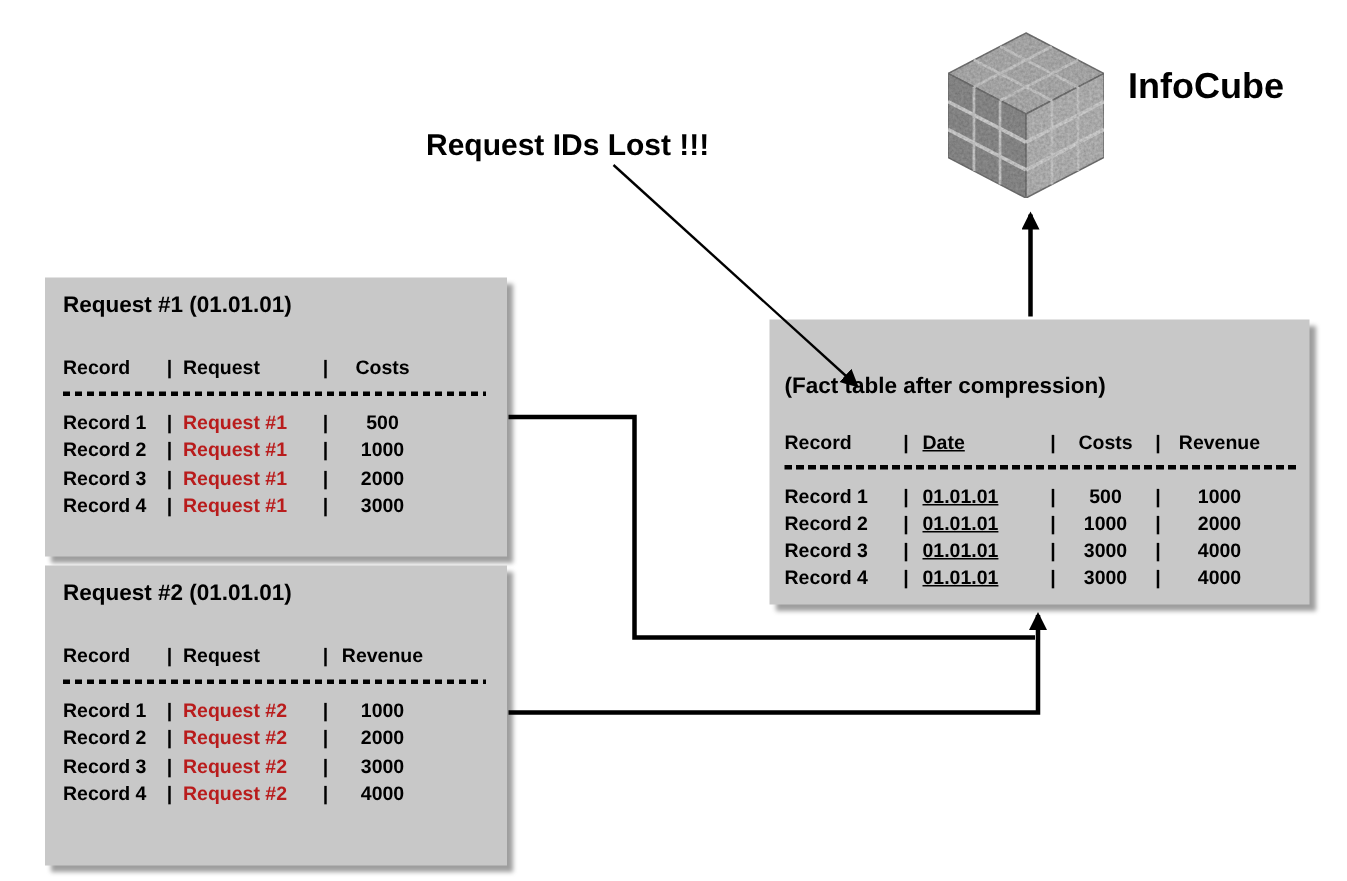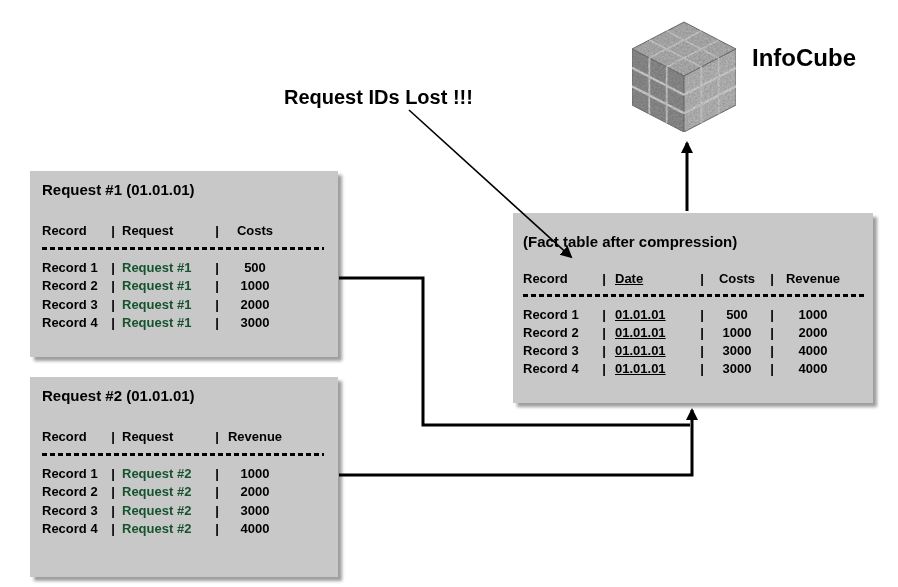--- a/index.html
+++ b/index.html
@@ -6,33 +6,33 @@
   .stage{
     position:relative;width:898px;height:587px;background:#ffffff;overflow:hidden;
     font-family:"Liberation Sans",sans-serif;font-weight:bold;color:#000;
   }
   
   .gbox{
     position:absolute;background:#c8c8c8;
     box-shadow:4px 4px 3px rgba(0,0,0,0.38);
     box-sizing:border-box;
   }
-  .box-r1{left:30px;top:171px;width:308px;height:186px;padding:10px 0 0 12px;}
+  .box-r1{left:30px;top:185px;width:308px;height:186px;padding:10px 0 0 12px;}
   .box-r2{left:30px;top:377px;width:308px;height:200px;padding:10px 0 16px 12px;}
   .box-fact{left:513px;top:213px;width:360px;height:190px;padding:20px 0 0 10px;}
   .box-title{font-size:15px;line-height:17px;margin:0 0 24px 0;white-space:nowrap;}
-  .box-fact .box-title{margin-bottom:20px;}
+  .box-fact .box-title{margin-bottom:20px;margin-top:16px;}
   .trow{display:flex;align-items:center;font-size:13px;line-height:18.5px;white-space:nowrap;}
   .box-fact .trow{line-height:18px;}
   .pipe{width:6px;text-align:center;flex:0 0 auto;}
   
   .c-rec{width:68px;flex:0 0 auto;}
   .c-req{width:92px;flex:0 0 auto;padding-left:6px;}
   .c-val{width:70px;flex:0 0 auto;text-align:center;}
-  .muted{color:#14532d;}
+  .muted{color:#b91c1c;}
   
   .f-rec{width:78px;flex:0 0 auto;}
   .f-date{width:84px;flex:0 0 auto;padding-left:8px;text-decoration:underline;}
   .f-cost{width:64px;flex:0 0 auto;text-align:center;}
   .f-rev{width:76px;flex:0 0 auto;text-align:center;}
   .dashes{
     height:3px;margin:6px 0 9px 0;
     background:repeating-linear-gradient(90deg,#000 0 5px,transparent 5px 8px);
   }
   .box-r1 .dashes,.box-r2 .dashes{width:282px;}

